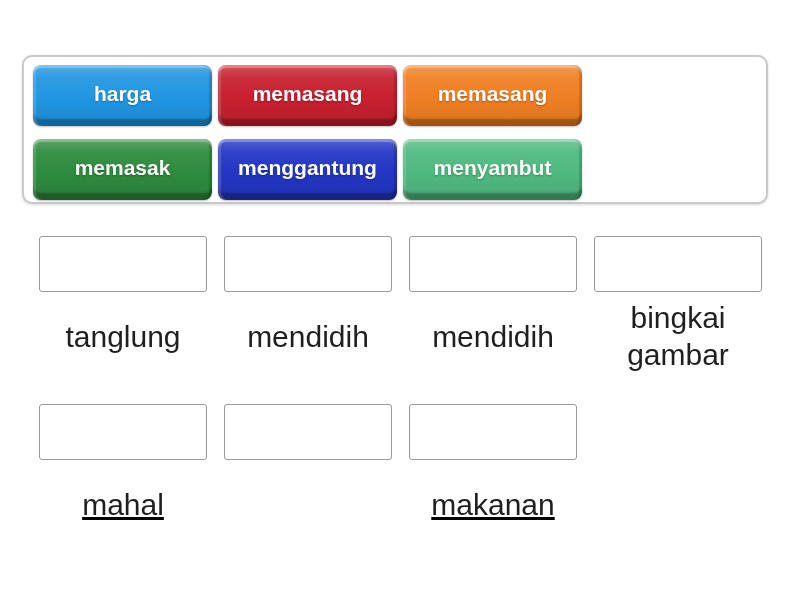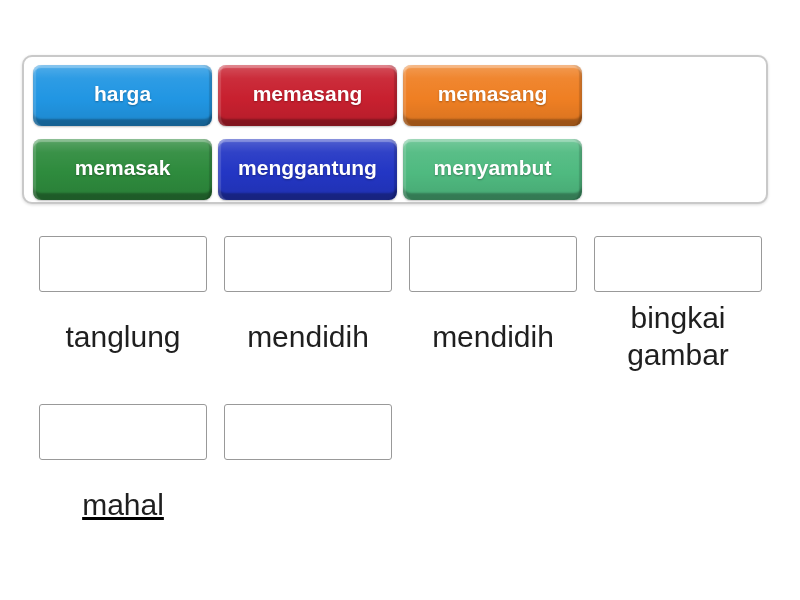--- a/index.html
+++ b/index.html
@@ -140,15 +140,21 @@
   <div class="answer-row row-2">
     <div class="cell">
       <div class="dropzone"></div>
       <div class="label-wrap">
         <div class="target-label">mahal</div>
       </div>
     </div>
     <div class="cell">
       <div class="dropzone"></div>
     </div>
+    <div class="cell">
+      <div class="dropzone"></div>
+      <div class="label-wrap">
+        <div class="target-label">makanan</div>
+      </div>
+    </div>
   </div>
 
 </div>
 
 </body></html>

